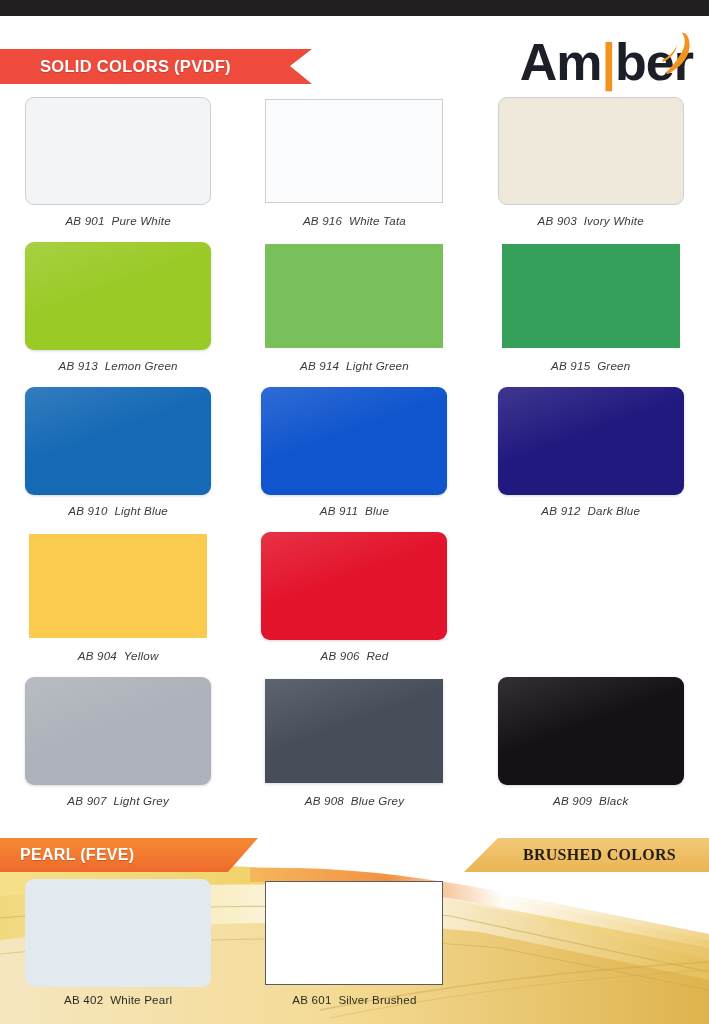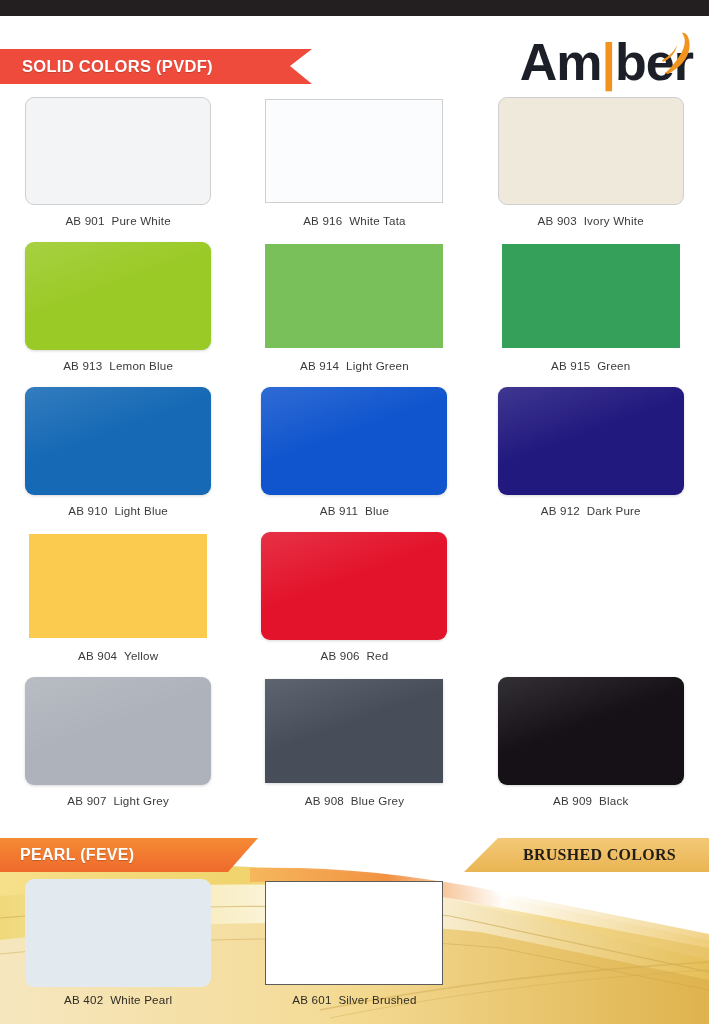--- a/index.html
+++ b/index.html
@@ -25,21 +25,21 @@
 
   
   .banner-solid{
     position:absolute;left:0;top:33px;width:312px;height:35px;
     background:#ee4b3c;
     clip-path:polygon(0 0, 312px 0, 290px 17px, 312px 35px, 0 35px);
     display:flex;align-items:center;
   }
   .banner-solid .banner-text{
     color:#ffffff;font-size:16.5px;font-weight:bold;
-    letter-spacing:.3px;padding-left:22px;
+    letter-spacing:.3px;padding-left:40px;
     text-shadow:0 1px 1px rgba(0,0,0,.18);
     white-space:nowrap;
   }
 
   
   .logo{
     position:absolute;right:16px;top:22px;
     height:54px;display:flex;align-items:flex-start;
   }
   .logo-word{
@@ -48,21 +48,21 @@
   }
   .logo-accent{
     color:#f29320;
   }
   .logo-swoosh{
     position:absolute;right:-4px;top:-6px;width:36px;height:44px;
   }
 
   
   .grid{
-    position:absolute;left:0;top:78px;width:709px;
+    position:absolute;left:0;top:78px;width:709px;font-style:italic;
   }
   .row{
     display:flex;width:709px;height:145px;
   }
   .cell{
     width:236.3px;
     display:flex;flex-direction:column;
     align-items:center;justify-content:flex-start;
   }
   .swatch-wrap{
@@ -184,21 +184,21 @@
             <div class="swatch rounded hairline" style="background: rgb(239, 233, 219);"></div>
           </div>
           <div class="label"><span class="code">AB 903</span>&nbsp;&nbsp;<span>Ivory White</span></div>
         </div>
       </div>
       <div class="row">
         <div class="cell">
           <div class="swatch-wrap">
             <div class="swatch rounded gloss shadow" style="background: rgb(154, 202, 38);"></div>
           </div>
-          <div class="label"><span class="code">AB 913</span>&nbsp;&nbsp;<span>Lemon Blue</span></div>
+          <div class="label"><span class="code">AB 913</span>&nbsp;&nbsp;<span>Lemon Green</span></div>
         </div>
         <div class="cell">
           <div class="swatch-wrap">
             <div class="swatch square" style="background: rgb(121, 192, 90);"></div>
           </div>
           <div class="label"><span class="code">AB 914</span>&nbsp;&nbsp;<span>Light Green</span></div>
         </div>
         <div class="cell">
           <div class="swatch-wrap">
             <div class="swatch square" style="background: rgb(53, 160, 90);"></div>
@@ -216,21 +216,21 @@
         <div class="cell">
           <div class="swatch-wrap">
             <div class="swatch rounded gloss shadow" style="background: rgb(16, 85, 206);"></div>
           </div>
           <div class="label"><span class="code">AB 911</span>&nbsp;&nbsp;<span>Blue</span></div>
         </div>
         <div class="cell">
           <div class="swatch-wrap">
             <div class="swatch rounded gloss shadow" style="background: rgb(34, 25, 127);"></div>
           </div>
-          <div class="label"><span class="code">AB 912</span>&nbsp;&nbsp;<span>Dark Pure</span></div>
+          <div class="label"><span class="code">AB 912</span>&nbsp;&nbsp;<span>Dark Blue</span></div>
         </div>
       </div>
       <div class="row">
         <div class="cell">
           <div class="swatch-wrap">
             <div class="swatch square" style="background: rgb(250, 203, 79);"></div>
           </div>
           <div class="label"><span class="code">AB 904</span>&nbsp;&nbsp;<span>Yellow</span></div>
         </div>
         <div class="cell">

